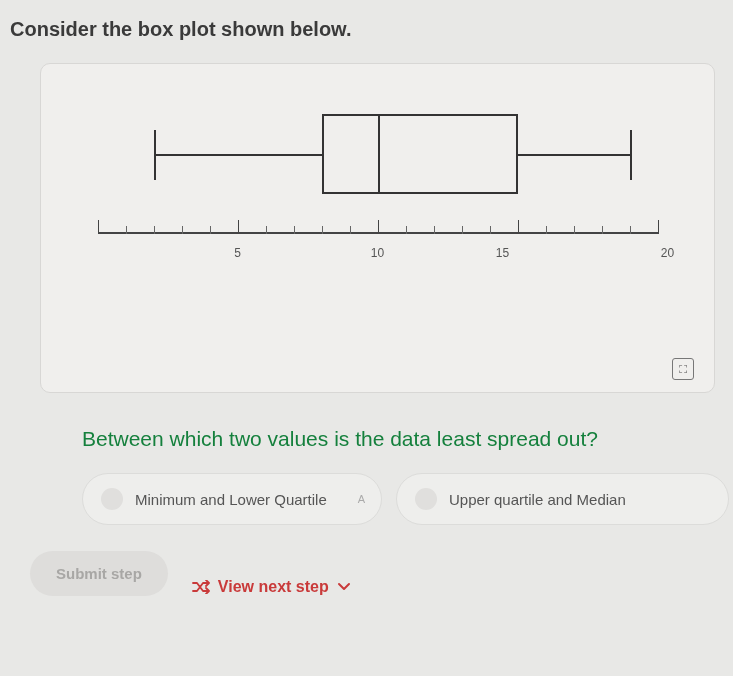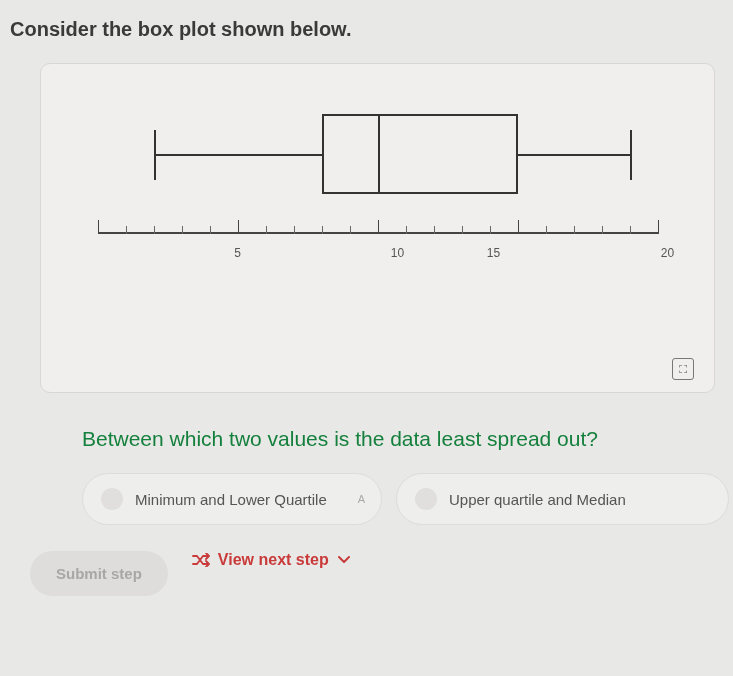--- a/index.html
+++ b/index.html
@@ -136,21 +136,21 @@
       flex-shrink: 0;
     }
     .option .hint {
       position: absolute;
       right: 16px;
       font-size: 11px;
       color: #aaa;
     }
     .footer {
       display: flex;
-      align-items: flex-start;
+      align-items: flex-end;
       gap: 24px;
       margin: 26px 0 0 30px;
     }
     .submit-btn {
       background: #dedddb;
       color: #a8a7a5;
       border: none;
       border-radius: 26px;
       padding: 14px 26px;
       font-size: 15px;
@@ -203,22 +203,22 @@
       <div class="tick-minor" style="left: 336px;"></div>
       <div class="tick-minor" style="left: 364px;"></div>
       <div class="tick-minor" style="left: 392px;"></div>
       <div class="tick-major" style="left: 420px;"></div>
       <div class="tick-minor" style="left: 448px;"></div>
       <div class="tick-minor" style="left: 476px;"></div>
       <div class="tick-minor" style="left: 504px;"></div>
       <div class="tick-minor" style="left: 532px;"></div>
       <div class="tick-major" style="left: 560px;"></div>
       <div class="tick-label" style="left: 140px;">5</div>
-      <div class="tick-label" style="left: 280px; margin-left: 20px;">10</div>
-      <div class="tick-label" style="left: 396px;">15</div>
+      <div class="tick-label" style="left: 280px;">10</div>
+      <div class="tick-label" style="left: 405px;">15</div>
       <div class="tick-label" style="left: 570px;">20</div>
     </div>
   <div class="expand-btn">⛶</div>
 </div>
 
 <div class="question">Between which two values is the data least spread out?</div>
 
 <div class="options">
   <div class="option">
     <span class="radio"></span>

